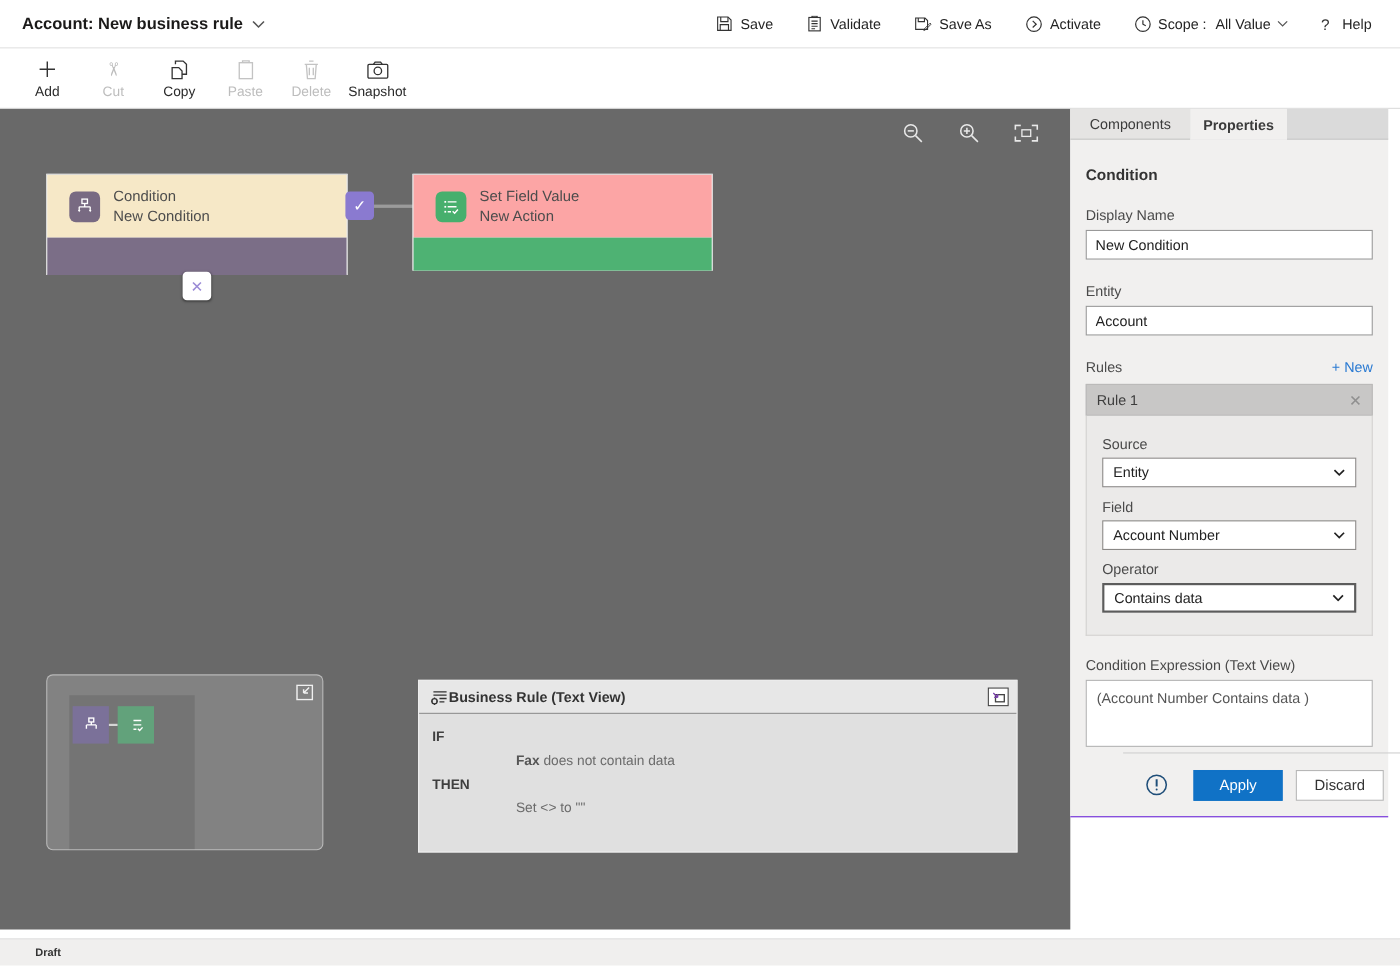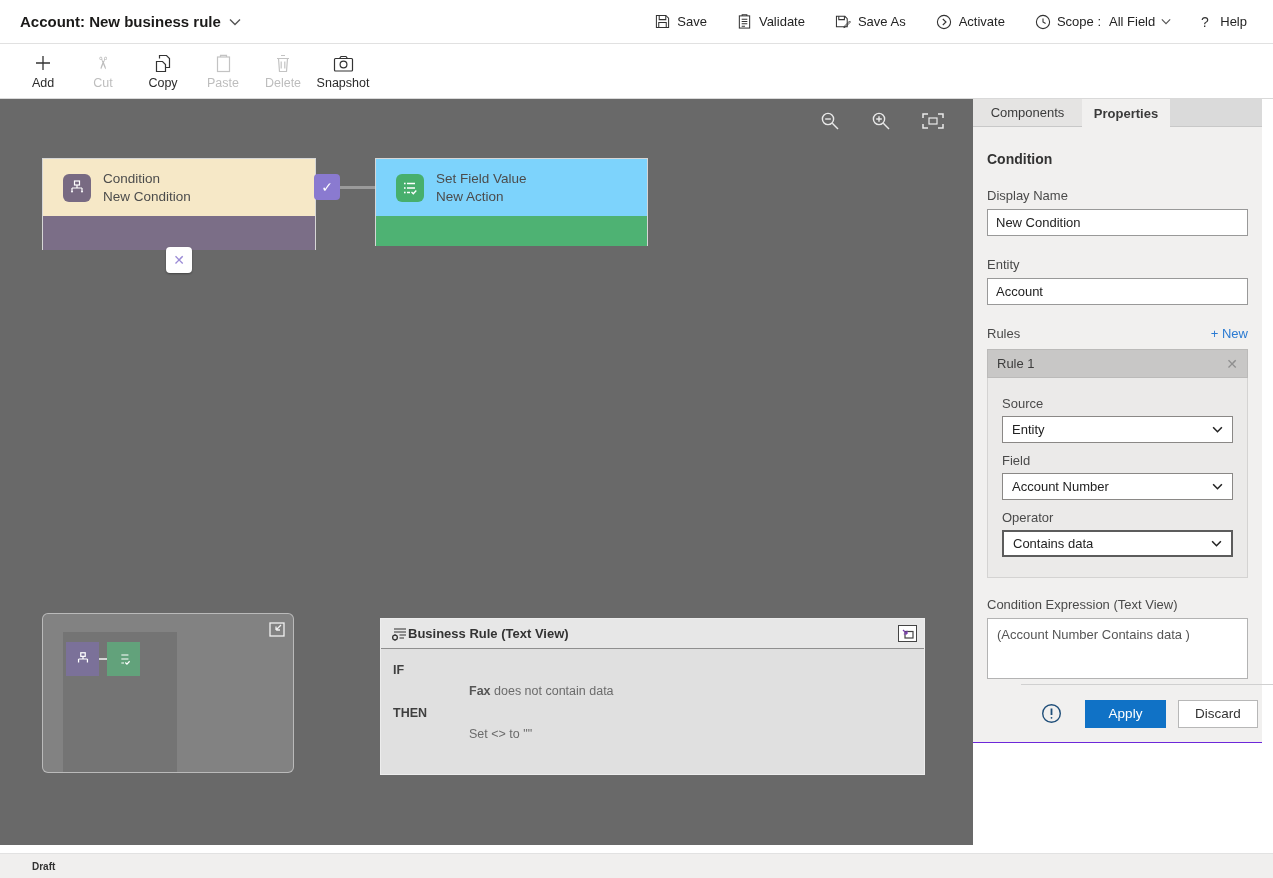--- a/index.html
+++ b/index.html
@@ -36,21 +36,21 @@
 
   
   .node { position:absolute; border:1px solid #d6d6d6; background:#fff; }
   .node-head { display:flex; align-items:center; gap:12px; padding-left:20px; height:57px; }
   .node-icon { width:28px; height:28px; border-radius:6px; display:flex; align-items:center; justify-content:center; flex:0 0 auto; }
   .node-titles { font-size:13.5px; color:#4c4c4c; line-height:18px; }
   .cond-block { left:42px; top:59px; width:274px; height:92px; }
   .cond-block .node-head { background:#f6e8c7; }
   .cond-band { height:34px; background:#7b6e87; }
   .act-block { left:375px; top:59px; width:273px; height:88px; }
-  .act-block .node-head { background:#7dd3fc; }
+  .act-block .node-head { background:#fca5a5; }
   .act-band { height:30px; background:#4eb273; }
 
   .check-conn { position:absolute; left:314px; top:75px; width:26px; height:26px; background:#8a7ad0; border-radius:4px;
                 color:#fff; font-size:14px; display:flex; align-items:center; justify-content:center; }
   .conn-line { position:absolute; left:340px; top:87px; width:36px; height:3px; background:#9b9b9b; }
   .x-conn { position:absolute; left:166px; top:148px; width:26px; height:26px; background:#fff; border-radius:4px;
             color:#9b8bd6; font-size:14px; display:flex; align-items:center; justify-content:center; box-shadow:0 1px 2px rgba(0,0,0,.35); }
 
   
   .minimap { position:absolute; left:42px; top:514px; width:252px; height:160px; background:rgba(255,255,255,.17);
@@ -157,21 +157,21 @@
             <polyline points="6.8,5 10,8 6.8,11"></polyline>
           </svg>
         <span>Activate</span>
       </div>
       <div class="tb-btn scope-group">
         <svg width="16" height="16" viewBox="0 0 16 16" fill="none" stroke="#333" stroke-width="1.1">
             <circle cx="8" cy="8" r="6.6"></circle>
             <path d="M8 4.5V8l2.6 1.5"></path>
           </svg>
         <span>Scope :</span>
-        <span class="scope-val">All Field</span>
+        <span class="scope-val">All Value</span>
         <svg class="chev" width="10" height="7" viewBox="0 0 12 8">
             <polyline points="1,1.5 6,6.5 11,1.5"></polyline>
           </svg>
       </div>
       <div class="tb-btn">
         <svg width="12" height="16" viewBox="0 0 12 16">
             <text x="0" y="13" font-size="14" fill="#333" font-family="Liberation Sans, sans-serif">?</text>
           </svg>
         <span>Help</span>
       </div>

